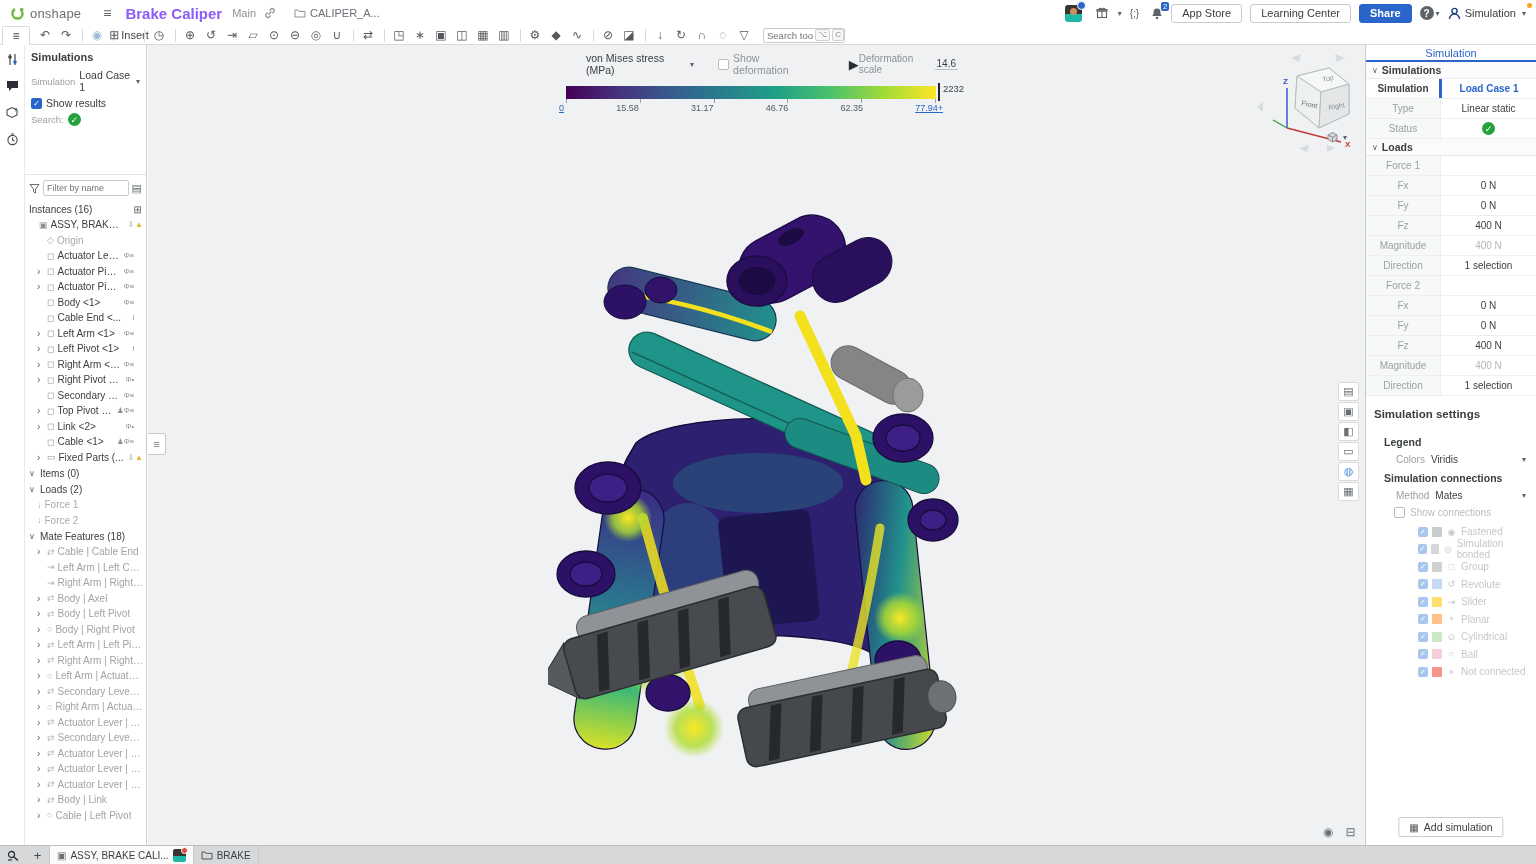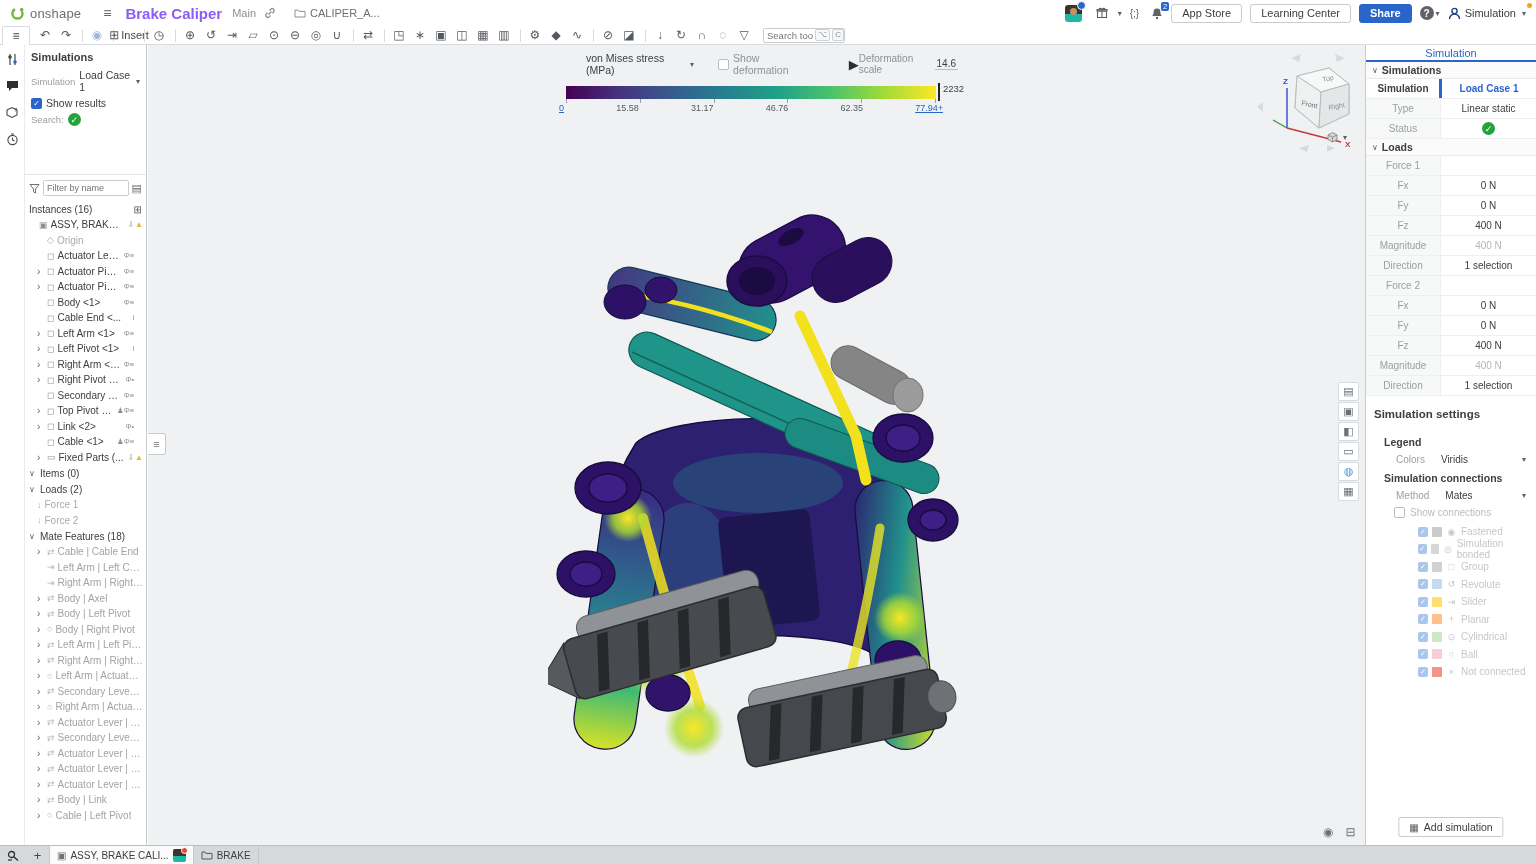--- a/index.html
+++ b/index.html
@@ -110,21 +110,21 @@
   .rp-sect .v { font-weight:normal; color:#5f6368; font-size:8px; }
   .prow { display:flex; height:20px; border-bottom:1px solid #efefef; align-items:stretch; font-size:10px; }
   .plabel { width:75px; background:#f7f8f8; color:#9aa0a4; display:flex; align-items:center; justify-content:center; border-right:1px solid #efefef; text-align:center; }
   .pval { flex:1; display:flex; align-items:center; justify-content:center; color:#3c4043; position:relative; }
   .prow.head .plabel { background:#fff; color:#3c4043; font-weight:bold; }
   .prow.head .pval { color:#2a65c9; font-weight:bold; border-left:3px solid #2a65c9; margin-left:-2px; }
   .prow.muted .pval { color:#b4b8bb; }
   .rp-settings { padding:12px 8px 0; }
   .rps-title { font-weight:bold; font-size:11.5px; margin-bottom:16px; }
   .rps-h2 { font-weight:bold; font-size:10.5px; margin:7px 0 6px 10px; }
-  .rps-row { display:flex; align-items:center; gap:16px; margin:4px 0 4px 22px; font-size:10px; }
+  .rps-row { display:flex; align-items:center; gap:6px; margin:4px 0 4px 22px; font-size:10px; }
   .rps-row .lab { color:#9aa0a4; }
   .rps-row .val { color:#3c4043; font-weight:bold; }
   .rps-row .caret { margin-left:auto; margin-right:2px; }
   .showconn { display:flex; align-items:center; gap:5px; margin:6px 0 5px 20px; color:#b9bdbf; font-size:10px; }
   .crow { display:flex; align-items:center; gap:4px; margin:0 0 0 44px; height:17.5px; font-size:10px; color:#c4c7c9; }
   .crow .cchk { width:10px; height:10px; border-radius:2px; background:#a9c7ec; color:#fff; font-size:7px; display:inline-flex; align-items:center; justify-content:center; cursor:pointer; }
   .crow .csw { width:10px; height:10px; border-radius:1px; }
   .crow .cico { width:11px; text-align:center; color:#c4c7c9; font-size:9px; }
   .add-sim { position:absolute; bottom:8px; left:50%; transform:translateX(-50%); display:flex; align-items:center; gap:5px; border:1px solid #c9cccd; border-radius:2px; background:#fff; padding:3px 10px; font-size:10.5px; color:#3c4043; cursor:pointer; white-space:nowrap; }
   .add-sim .gi { color:#55595d; font-size:10px; }

